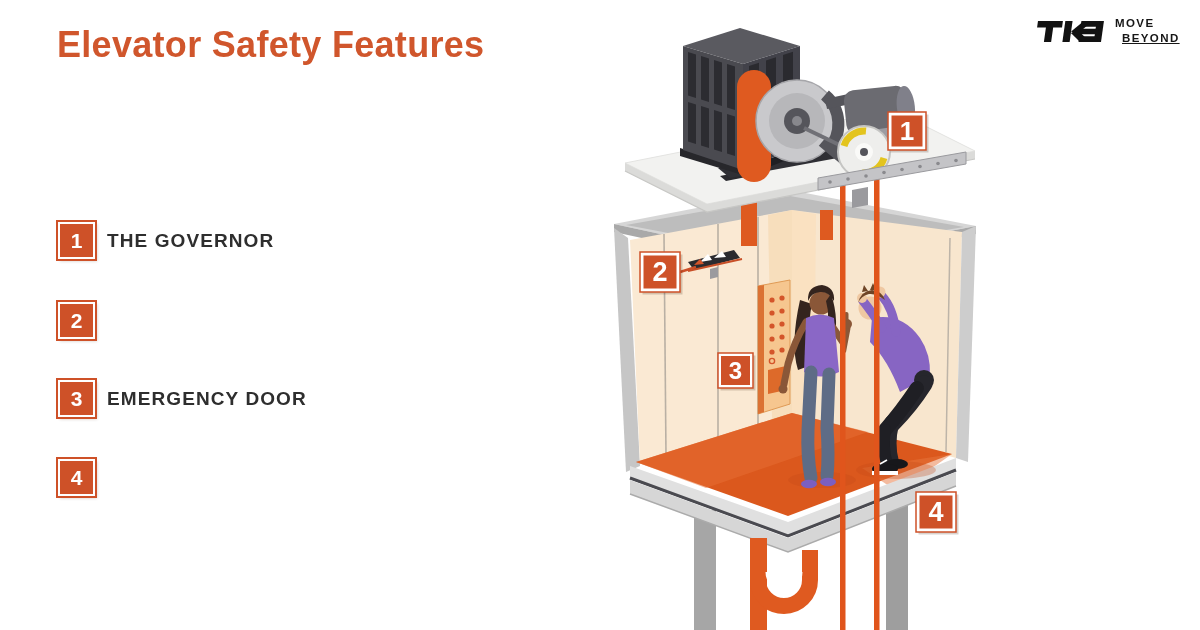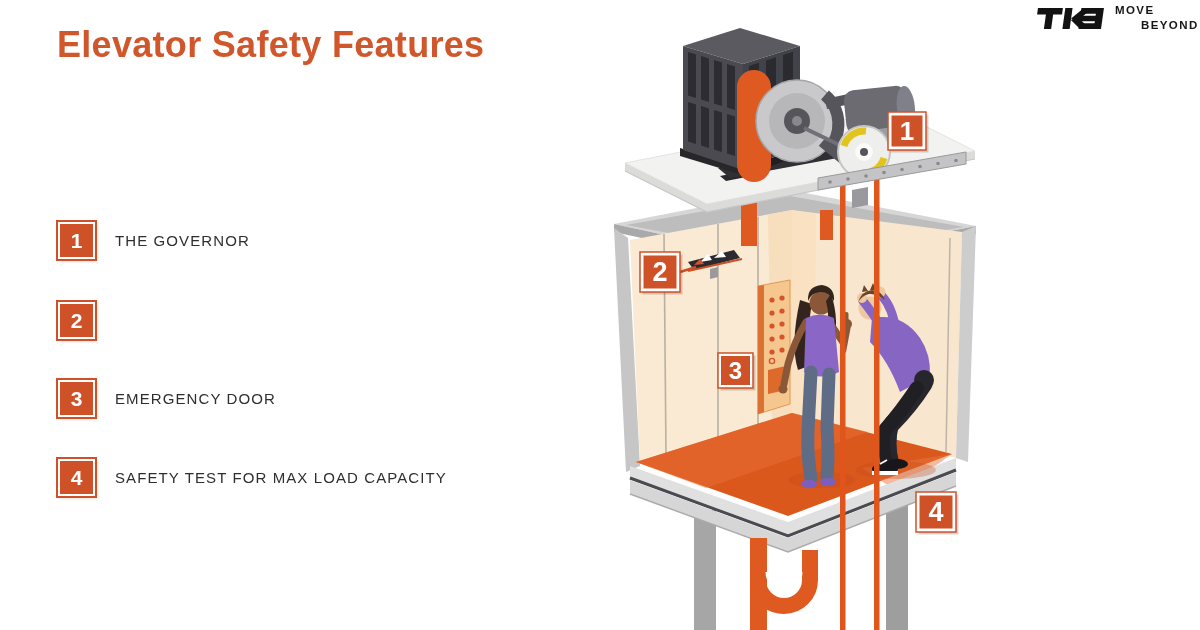--- a/index.html
+++ b/index.html
@@ -3,35 +3,35 @@
 <meta charset="utf-8">
 <style>
   html,body{margin:0;padding:0;}
   body{width:1200px;height:630px;position:relative;overflow:hidden;background:#ffffff;
        font-family:"Liberation Sans", sans-serif;}
   .stage{position:absolute;inset:0;width:1200px;height:620px;padding-left:28px;}
 
   .title{position:absolute;left:57px;top:24px;font-size:36px;font-weight:bold;
          color:#D0562C;letter-spacing:0.3px;white-space:nowrap;}
 
-  .logo-wrap{position:absolute;left:1032px;top:3px;display:flex;align-items:flex-start;}
+  .logo-wrap{position:absolute;left:1032px;top:16px;display:flex;align-items:flex-start;}
   .logo-svg{display:block;}
   .tagline{margin-left:9px;font-size:11.5px;font-weight:bold;color:#161616;
            letter-spacing:1.4px;line-height:15px;white-space:nowrap;}
-  .tagline .l2{display:block;margin-left:26px;}
+  .tagline .l2{display:block;margin-left:7px;text-decoration:underline;}
 
   .legend{position:absolute;left:58px;top:0;}
   .legend-row{position:absolute;left:0;display:flex;align-items:center;}
   .legend-row.r1{top:222px;} .legend-row.r2{top:302px;}
   .legend-row.r3{top:380px;} .legend-row.r4{top:459px;}
   .num-badge{width:33px;height:33px;background:#CE5128;border:2px solid #fff;
              outline:2px solid #CE5128;box-shadow:2px 2px 3px rgba(70,35,10,.25);
              color:#fff;font-size:21px;font-weight:bold;display:flex;
              align-items:center;justify-content:center;flex:0 0 auto;}
-  .legend-label{margin-left:20px;font-size:15px;font-weight:normal;color:#2E2E2E;
+  .legend-label{margin-left:12px;font-size:19px;font-weight:bold;color:#2E2E2E;
                 letter-spacing:1.1px;white-space:nowrap;}
 
   .diagram{position:absolute;left:600px;top:0;width:400px;height:630px;}
   svg{display:block;}
   .bnum{font-family:"Liberation Sans",sans-serif;font-weight:bold;fill:#ffffff;}
 </style>
 </head>
 <body>
 
 <div class="stage">
@@ -64,21 +64,20 @@
     </div>
     <div class="legend-row r2">
       <div class="num-badge">2</div>
     </div>
     <div class="legend-row r3">
       <div class="num-badge">3</div>
       <div class="legend-label">EMERGENCY DOOR</div>
     </div>
     <div class="legend-row r4">
       <div class="num-badge">4</div>
-      <div class="legend-label">SAFETY TEST FOR MAX LOAD CAPACITY</div>
     </div>
   </div>
 
   <div class="diagram">
   <svg width="400" height="630" viewBox="0 0 400 630">
 
     <g>
 
       <rect x="94" y="510" width="22" height="120" fill="#A6A6A6"></rect>
       <rect x="286" y="500" width="22" height="130" fill="#9E9E9E"></rect>

